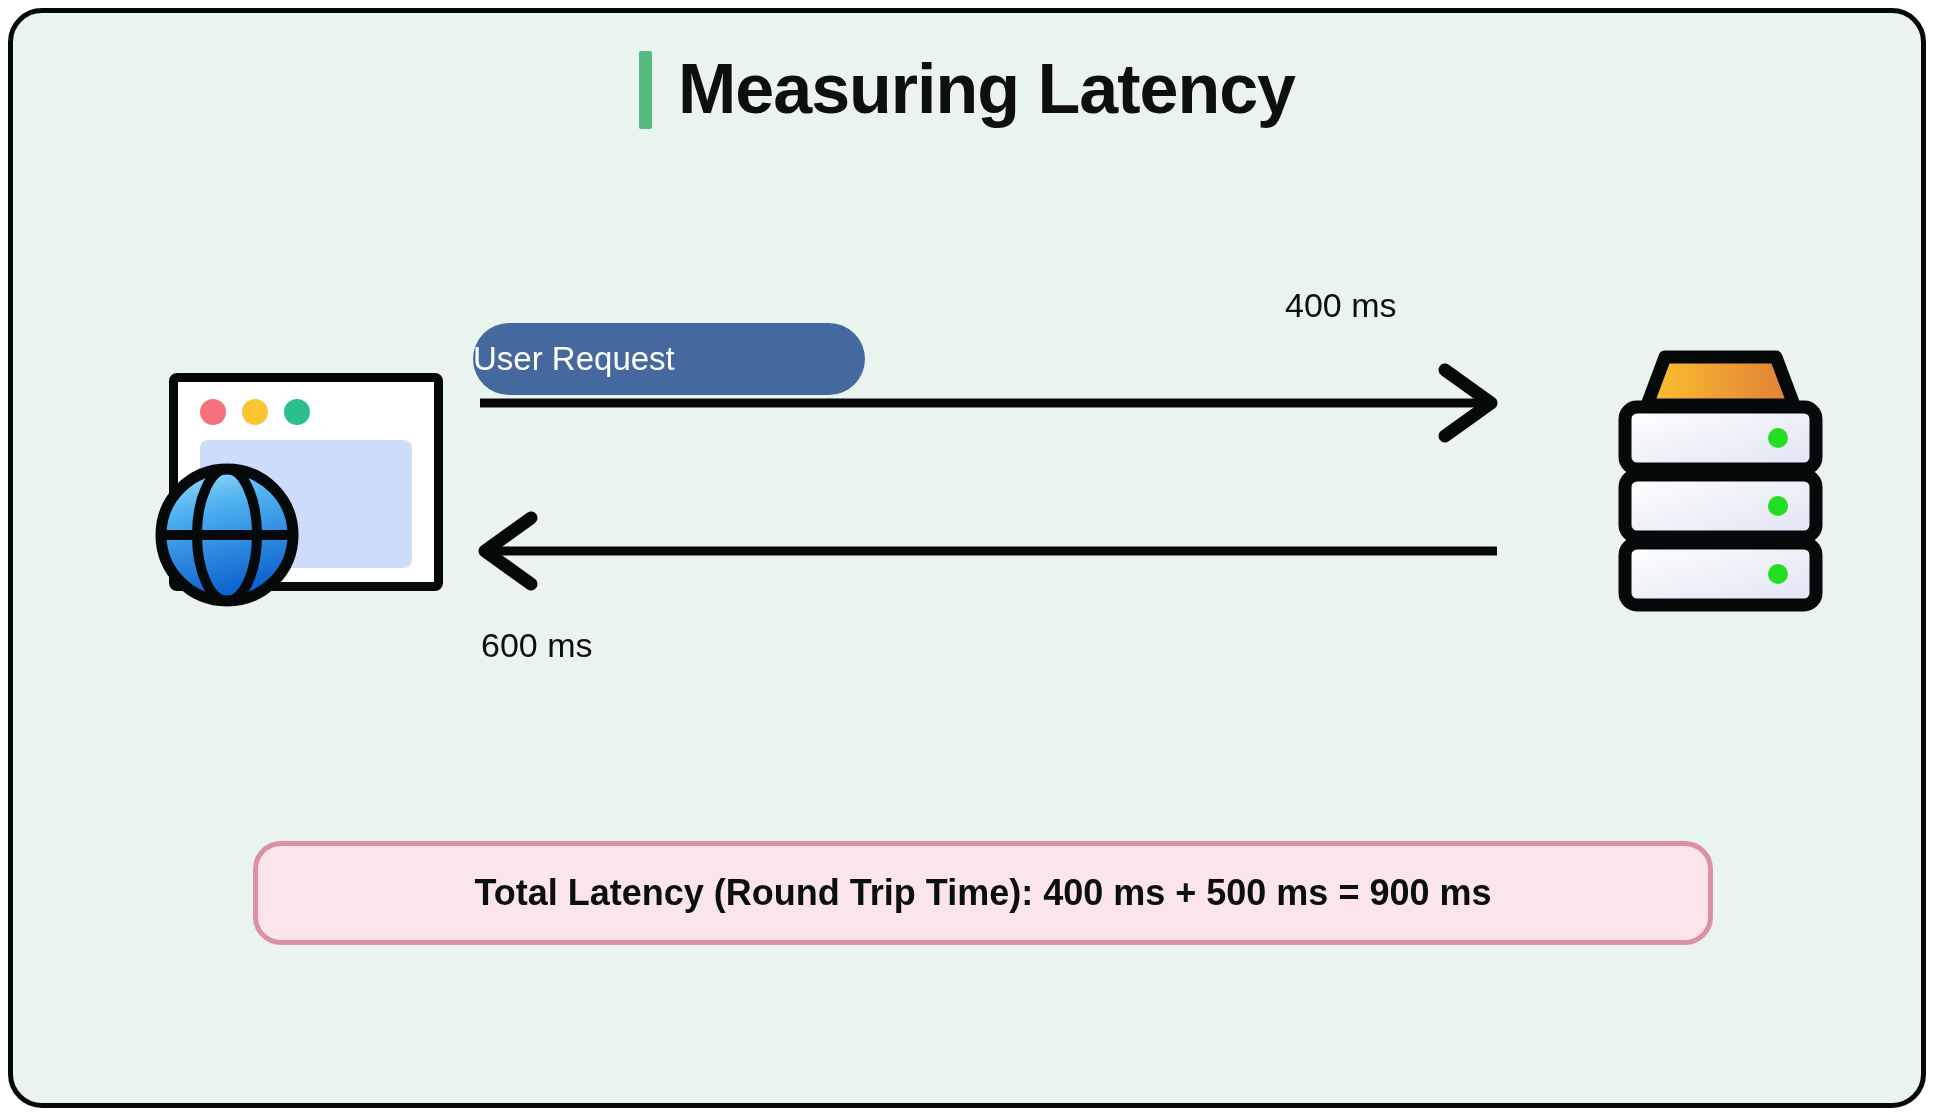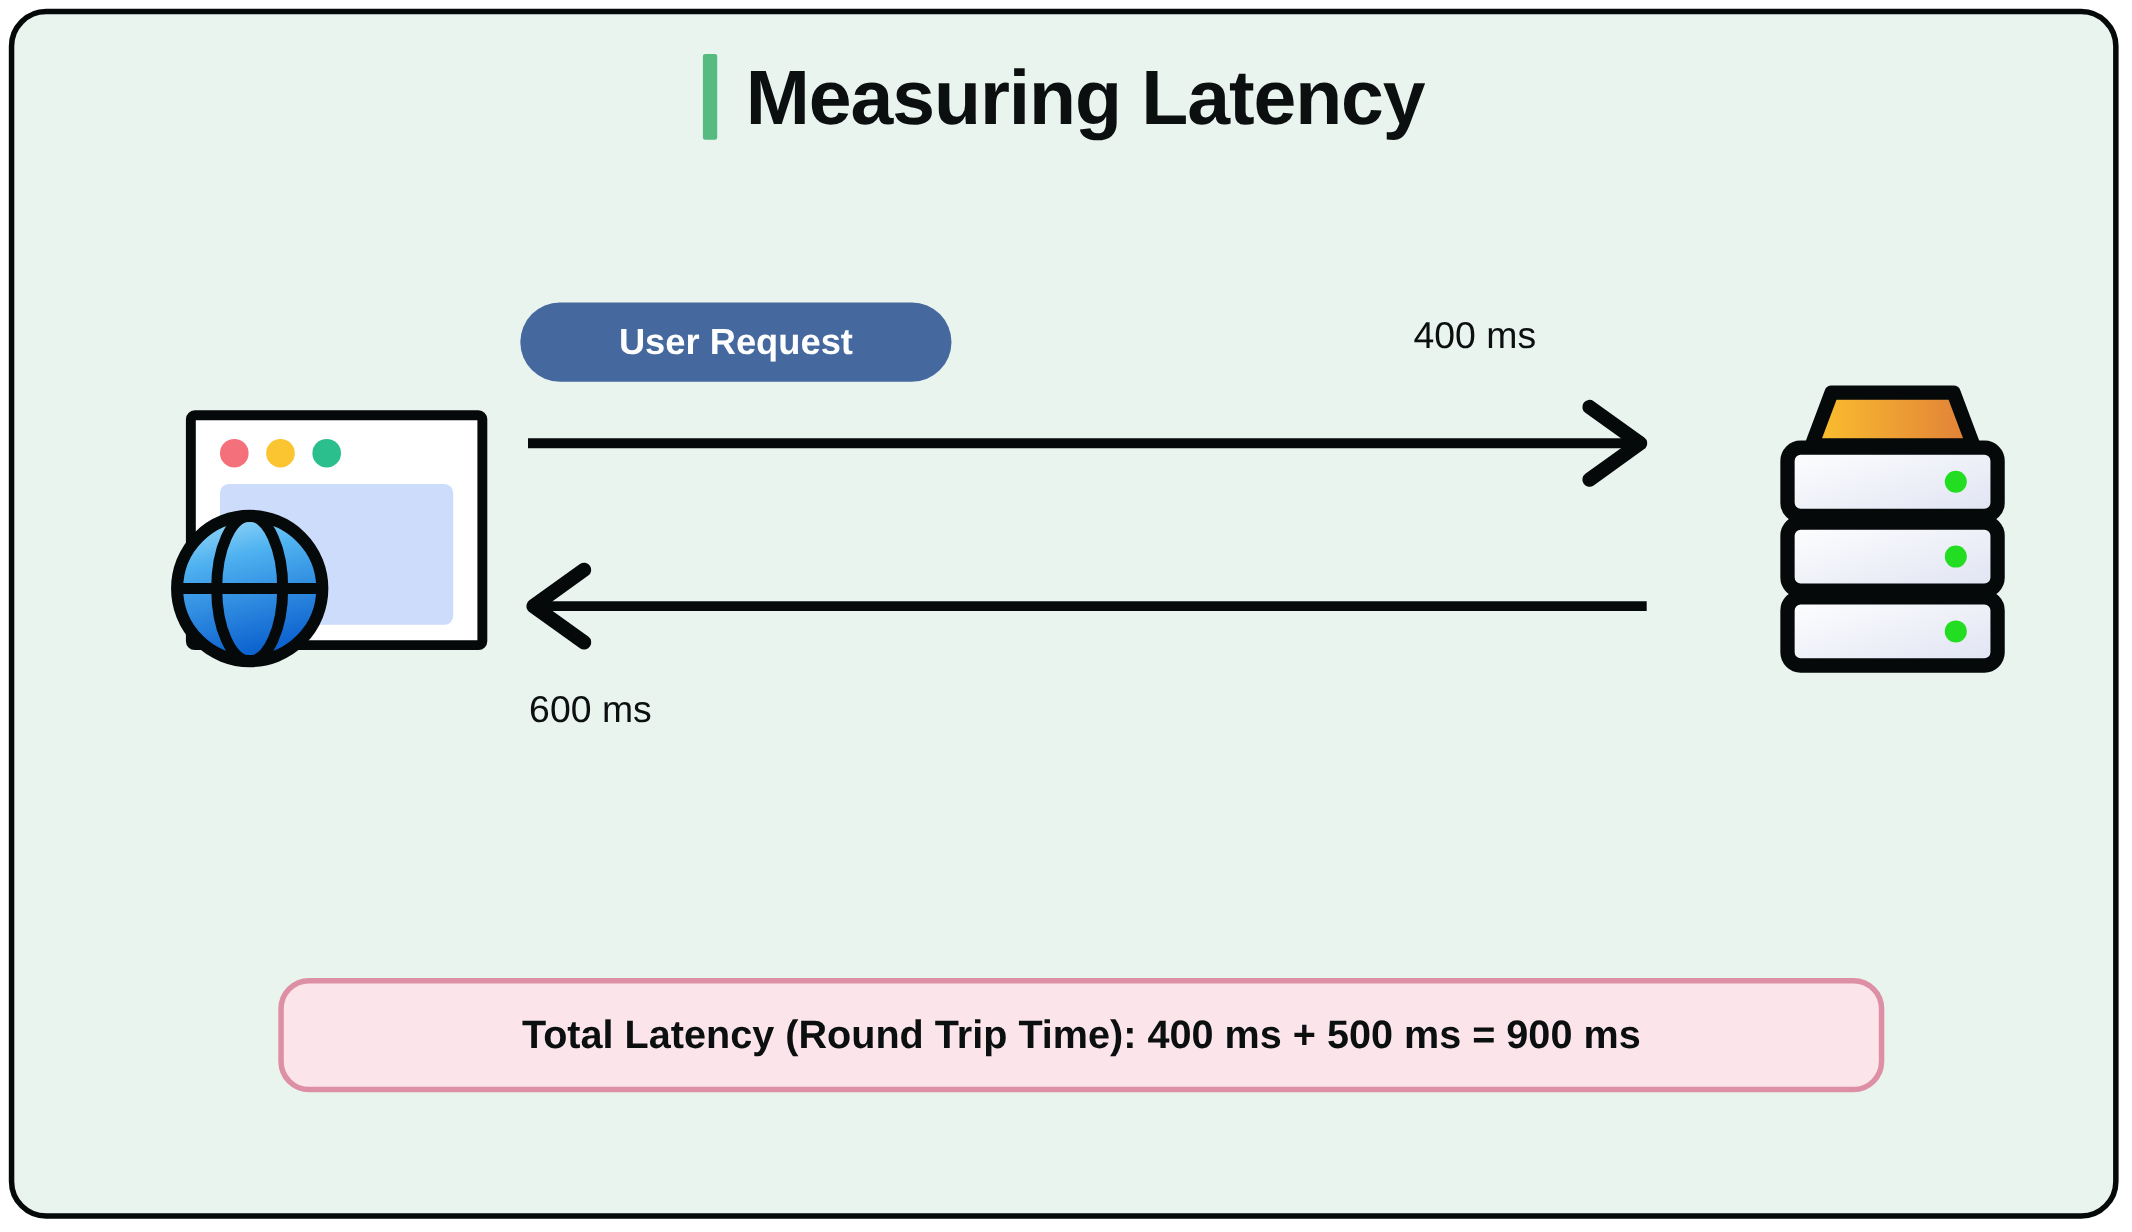--- a/index.html
+++ b/index.html
@@ -27,21 +27,21 @@
     overflow: hidden;
   }
 
   
   .title-row {
     position: absolute;
     left: 0;
     top: 36px;
     width: 100%;
     display: flex;
-    align-items: flex-start;
+    align-items: flex-end;
     justify-content: center;
   }
   .title-accent {
     width: 13px;
     height: 78px;
     background: #55bb80;
     border-radius: 2px;
     margin-right: 26px;
   }
   .title-text {
@@ -50,25 +50,25 @@
     color: #0b0f10;
     letter-spacing: -1px;
     white-space: nowrap;
   }
 
   
   .pill {
     position: absolute;
     display: flex;
     align-items: center;
-    justify-content: center;
     text-align: center;
     color: #ffffff;
-    font-weight: bold;
-    box-sizing: border-box;
+    font-weight: normal;
+    box-sizing: border-box;
+    margin-top: 48px;
   }
   .pill-user {
     left: 460px;
     top: 262px;
     width: 392px;
     height: 72px;
     background: #45699e;
     border-radius: 36px;
     font-size: 33px;
   }
@@ -167,21 +167,20 @@
     top: 828px;
     width: 1460px;
     height: 104px;
     box-sizing: border-box;
     background: #fbe4ea;
     border: 5px solid #dc8fa5;
     border-radius: 28px;
     display: flex;
     align-items: center;
     justify-content: center;
-    margin-top: 48px;
   }
   .summary-text {
     font-size: 36px;
     font-weight: bold;
     color: #0b0f10;
     white-space: nowrap;
   }
 </style>
 </head>
 <body>

